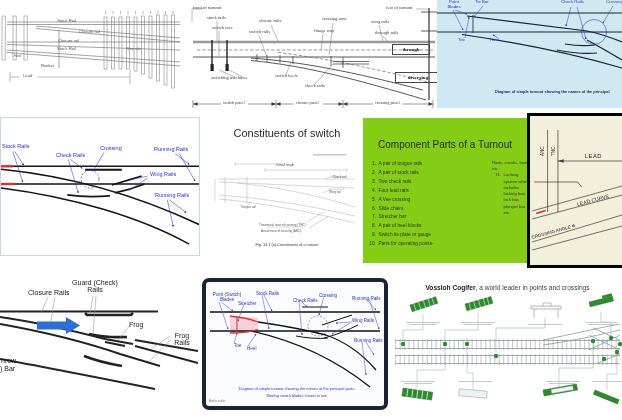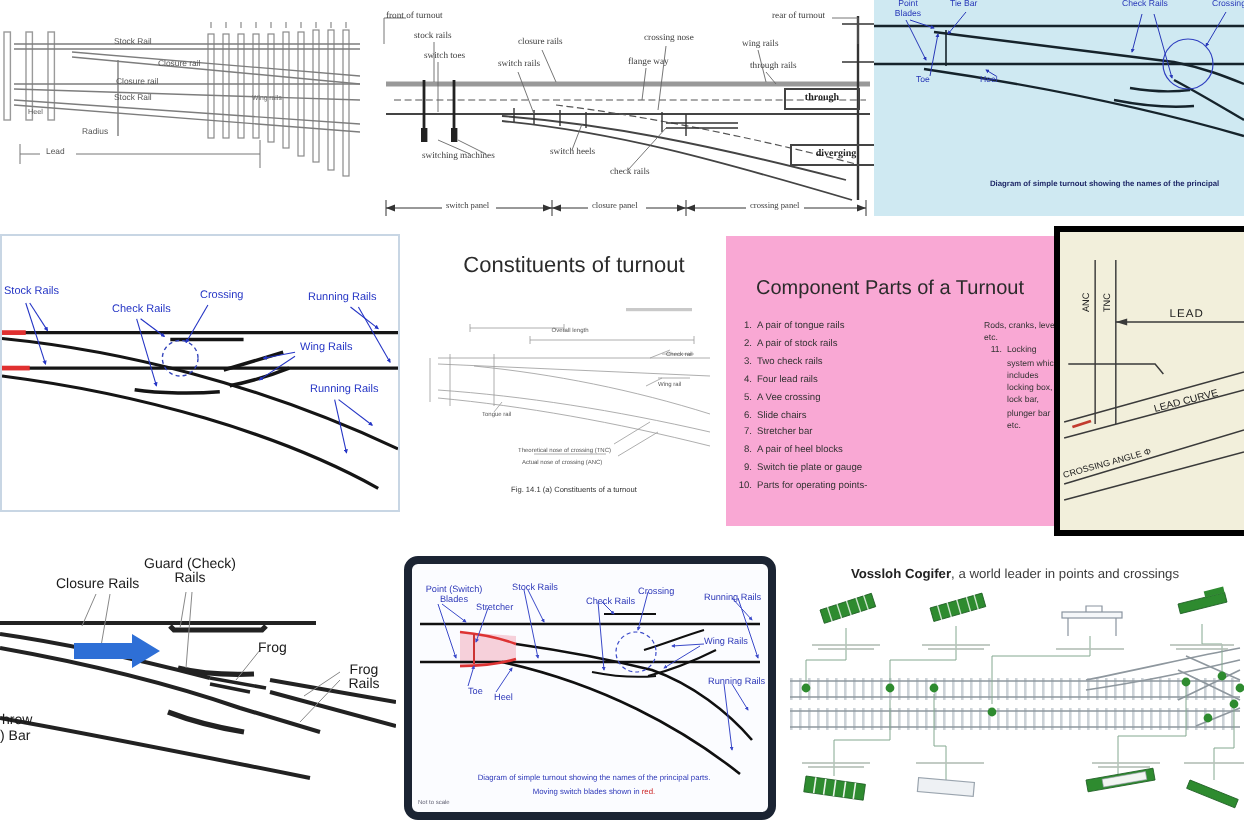--- a/index.html
+++ b/index.html
@@ -20,21 +20,21 @@
 #t-cyan .lbl{font-size:4.3px;color:#2838b8;text-align:center}
 #t-cyan .cap{font-size:3.9px;color:#1d2666;font-weight:bold;white-space:nowrap}
 
 #t-curves{left:0;top:117px;width:200px;height:139px;background:#fff;border:1px solid #c8d6e4}
 #t-curves .lbl{font-size:5.5px;color:#2535c5}
 
 #t-const{left:207px;top:119px;width:160px;height:144px;background:#fff}
 #t-const .title{position:absolute;width:100%;text-align:center;top:8px;font-size:11px;color:#2b2b2b}
 #t-const .cap{position:absolute;width:100%;text-align:center;top:124px;font-size:3.8px;color:#333}
 
-#t-comp{left:363px;top:118px;width:164px;height:145px;background:#f9a8d4}
+#t-comp{left:363px;top:118px;width:164px;height:145px;background:#84cc16}
 #t-comp .title{position:absolute;width:100%;text-align:center;top:21px;font-size:10px;color:#2b2b2b}
 .cpi{display:flex;line-height:8.9px;font-size:4.8px;color:#333}
 .cpn{width:9px;text-align:right;margin-right:2.5px;flex:none}
 #cp-list{position:absolute;left:4px;top:42px;width:118px}
 #cp-right{position:absolute;left:129px;top:42px;width:40px;font-size:4.3px;color:#333;line-height:1.45}
 #cp-right .row{display:flex}
 
 #t-lead{left:527px;top:113px;width:95px;height:155px;background:#f2efdb;border:3px solid #000;border-right:none}
 #t-lead text{fill:#222;font-family:"Liberation Sans",sans-serif}
 
@@ -260,21 +260,21 @@
   </svg>
   <span class="lbl" style="left:1px;top:26px">Stock Rails</span>
   <span class="lbl" style="left:55px;top:34.5px">Check Rails</span>
   <span class="lbl" style="left:99px;top:27.5px">Crossing</span>
   <span class="lbl" style="left:153px;top:28.5px">Running Rails</span>
   <span class="lbl" style="left:149px;top:53.5px">Wing Rails</span>
   <span class="lbl" style="left:154px;top:75px">Running Rails</span>
 </section>
 
 <section class="tile" id="t-const">
-  <div class="title">Constituents of turnout</div>
+  <div class="title">Constituents of switch</div>
   <svg class="art" viewBox="0 0 160 144" preserveAspectRatio="none">
     <rect x="106" y="35" width="33" height="1.6" fill="#c9c9c9"></rect>
     <g stroke="#999" stroke-width="0.4" fill="none">
       <path d="M28,45 H75 M28,43 V47 M75,43 V47"></path>
       <path d="M58,51 H140 M58,49 V53 M140,49 V53"></path>
       <path d="M12,60 H148"></path>
         <path d="M12,63 L148,69"></path>
       <path d="M30,64 C70,68 110,76 148,88"></path>
       <path d="M12,76 C55,79 100,86 148,97"></path>
       <path d="M12,80 C55,84 100,92 148,104"></path>

